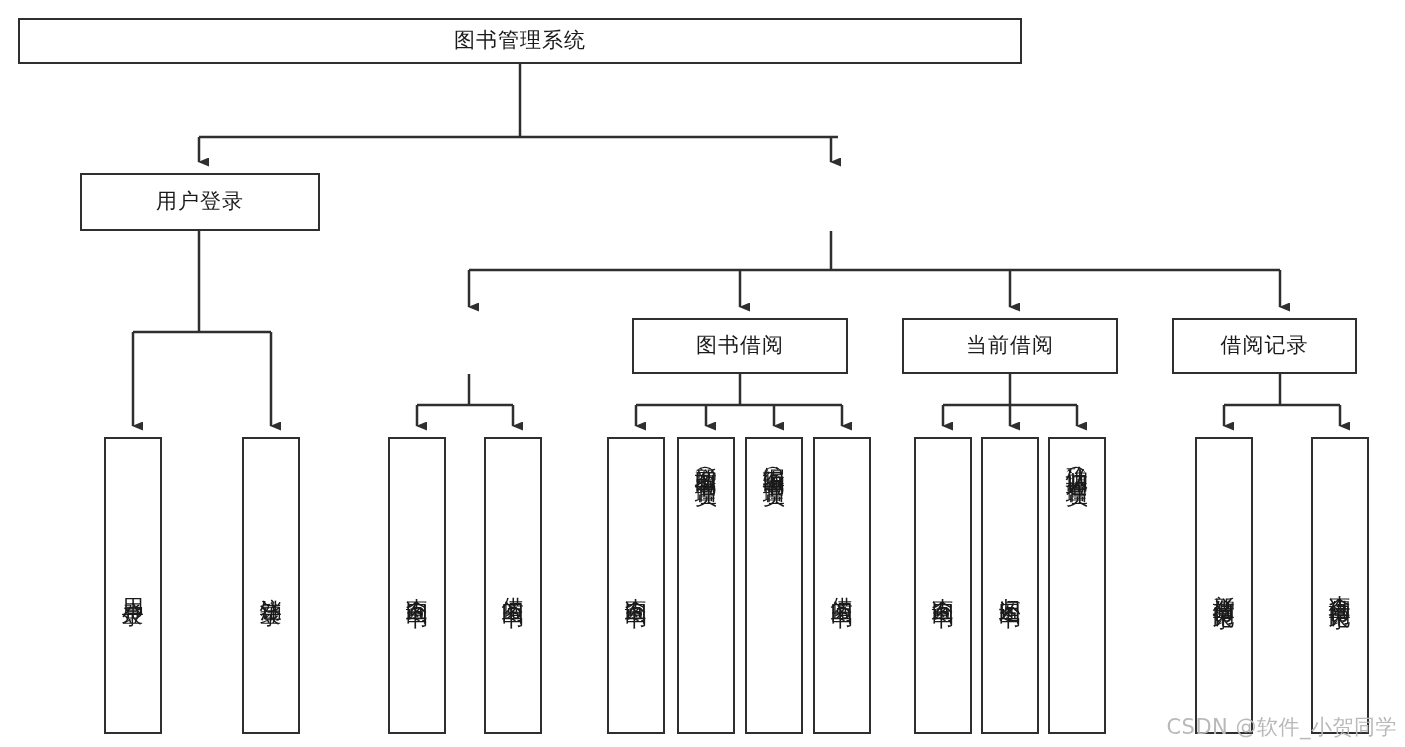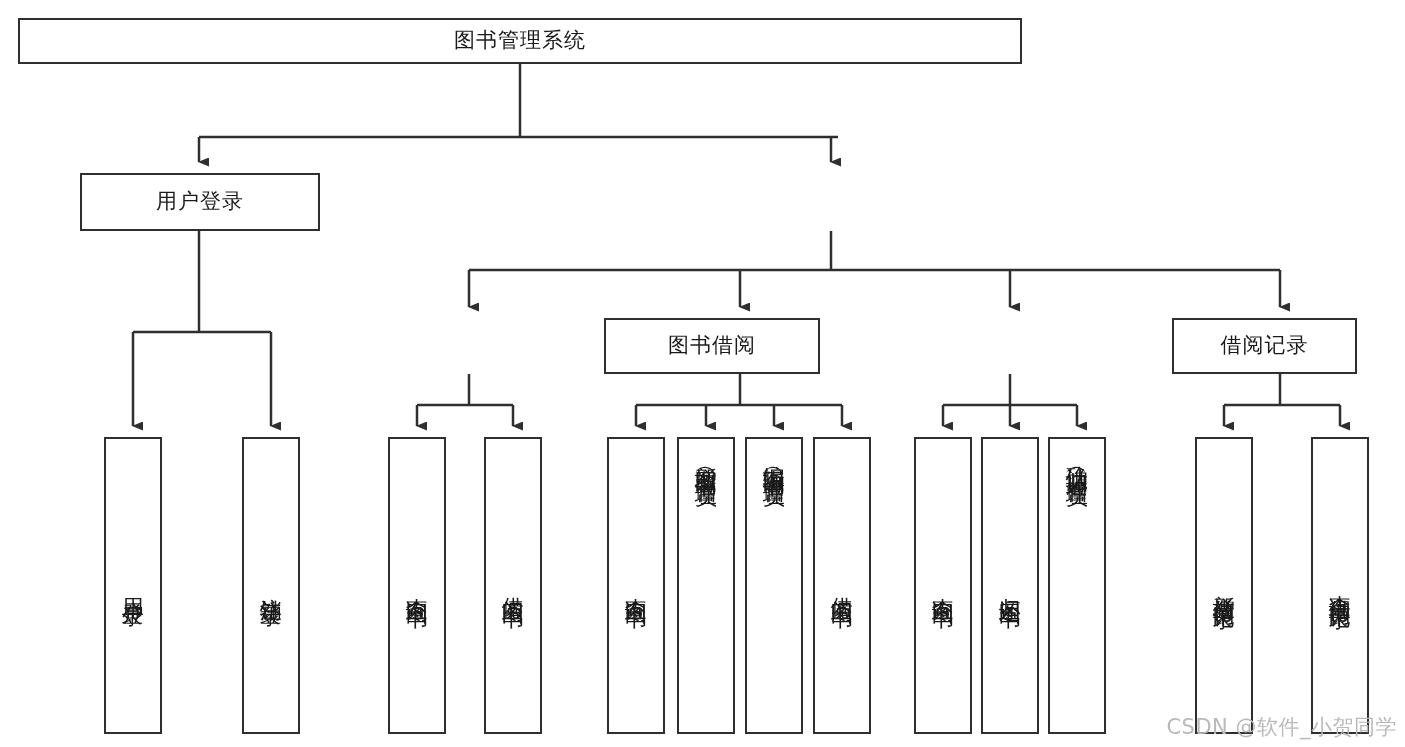--- a/index.html
+++ b/index.html
@@ -134,22 +134,25 @@
   </svg>
 
   <div class="node root" style="left:18px; top:18px; width:1004px; height:46px;">
     <span class="label-h">图书管理系统</span>
   </div>
 
   <div class="node level1" style="left:80px; top:173px; width:240px; height:58px;">
     <span class="label-h">用户登录</span>
   </div>
 
-  <div class="node level1" style="left:604px; top:318px; width:216px; height:56px;">
+  <div class="node level1" style="left:632px; top:318px; width:216px; height:56px;">
     <span class="label-h">图书借阅</span>
+  </div>
+  <div class="node level1" style="left:902px; top:318px; width:216px; height:56px;">
+    <span class="label-h">当前借阅</span>
   </div>
   <div class="node level1" style="left:1172px; top:318px; width:185px; height:56px;">
     <span class="label-h">借阅记录</span>
   </div>
 
   <div class="node level2 centered" style="left:104px; top:437px; width:58px; height:297px;">
     <span class="label-v">用户登录</span>
   </div>
   <div class="node level2 centered" style="left:242px; top:437px; width:58px; height:297px;">
     <span class="label-v">注销登录</span>

